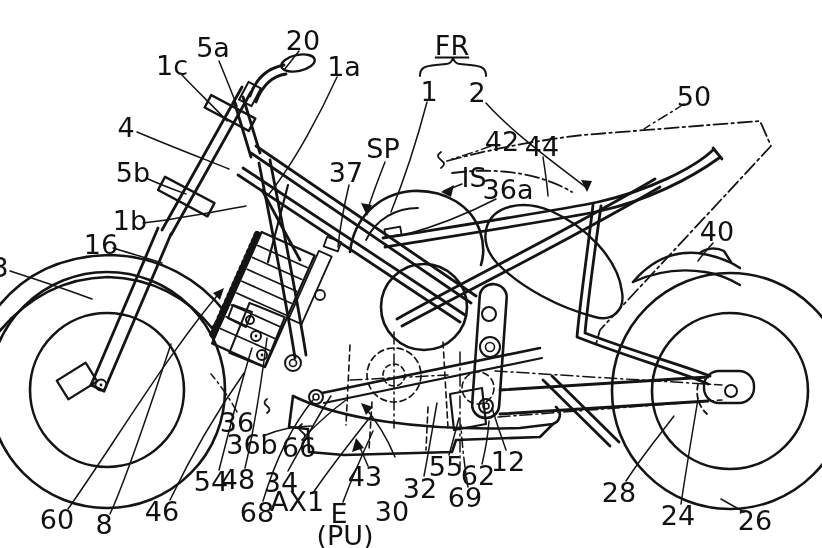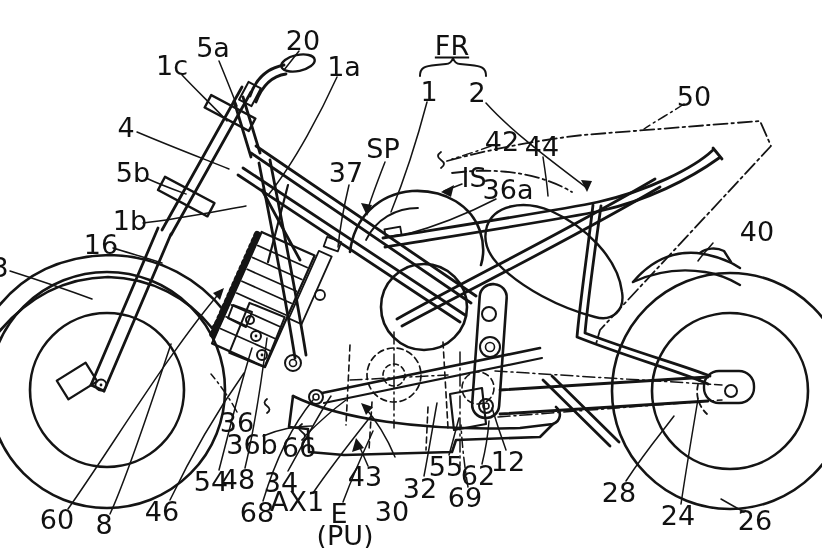--- a/index.html
+++ b/index.html
@@ -229,21 +229,21 @@
       <span class="ref-label" style="left: 694px; top: 96px;">50</span>
       <span class="ref-label" style="left: 502px; top: 141px;">42</span>
       <span class="ref-label" style="left: 542px; top: 146px;">44</span>
       <span class="ref-label" style="left: 383px; top: 148px;">SP</span>
       <span class="ref-label" style="left: 133px; top: 172px;">5b</span>
       <span class="ref-label" style="left: 346px; top: 172px;">37</span>
       <span class="ref-label" style="left: 474px; top: 177px;">IS</span>
       <span class="ref-label" style="left: 508px; top: 189px;">36a</span>
       <span class="ref-label" style="left: 130px; top: 204px; margin-top: 16px;">1b</span>
       <span class="ref-label" style="left: 101px; top: 244px;">16</span>
-      <span class="ref-label" style="left: 717px; top: 231px; margin-left: 40px;">40</span>
+      <span class="ref-label" style="left: 717px; top: 231px;">40</span>
       <span class="ref-label" style="left: 0px; top: 267px;">3</span>
       <span class="ref-label" style="left: 237px; top: 422px;">36</span>
       <span class="ref-label" style="left: 252px; top: 444px;">36b</span>
       <span class="ref-label" style="left: 299px; top: 447px;">66</span>
       <span class="ref-label" style="left: 211px; top: 481px;">54</span>
       <span class="ref-label" style="left: 238px; top: 479px;">48</span>
       <span class="ref-label" style="left: 281px; top: 482px;">34</span>
       <span class="ref-label" style="left: 297px; top: 501px;">AX1</span>
       <span class="ref-label" style="left: 257px; top: 512px;">68</span>
       <span class="ref-label" style="left: 57px; top: 519px;">60</span>

